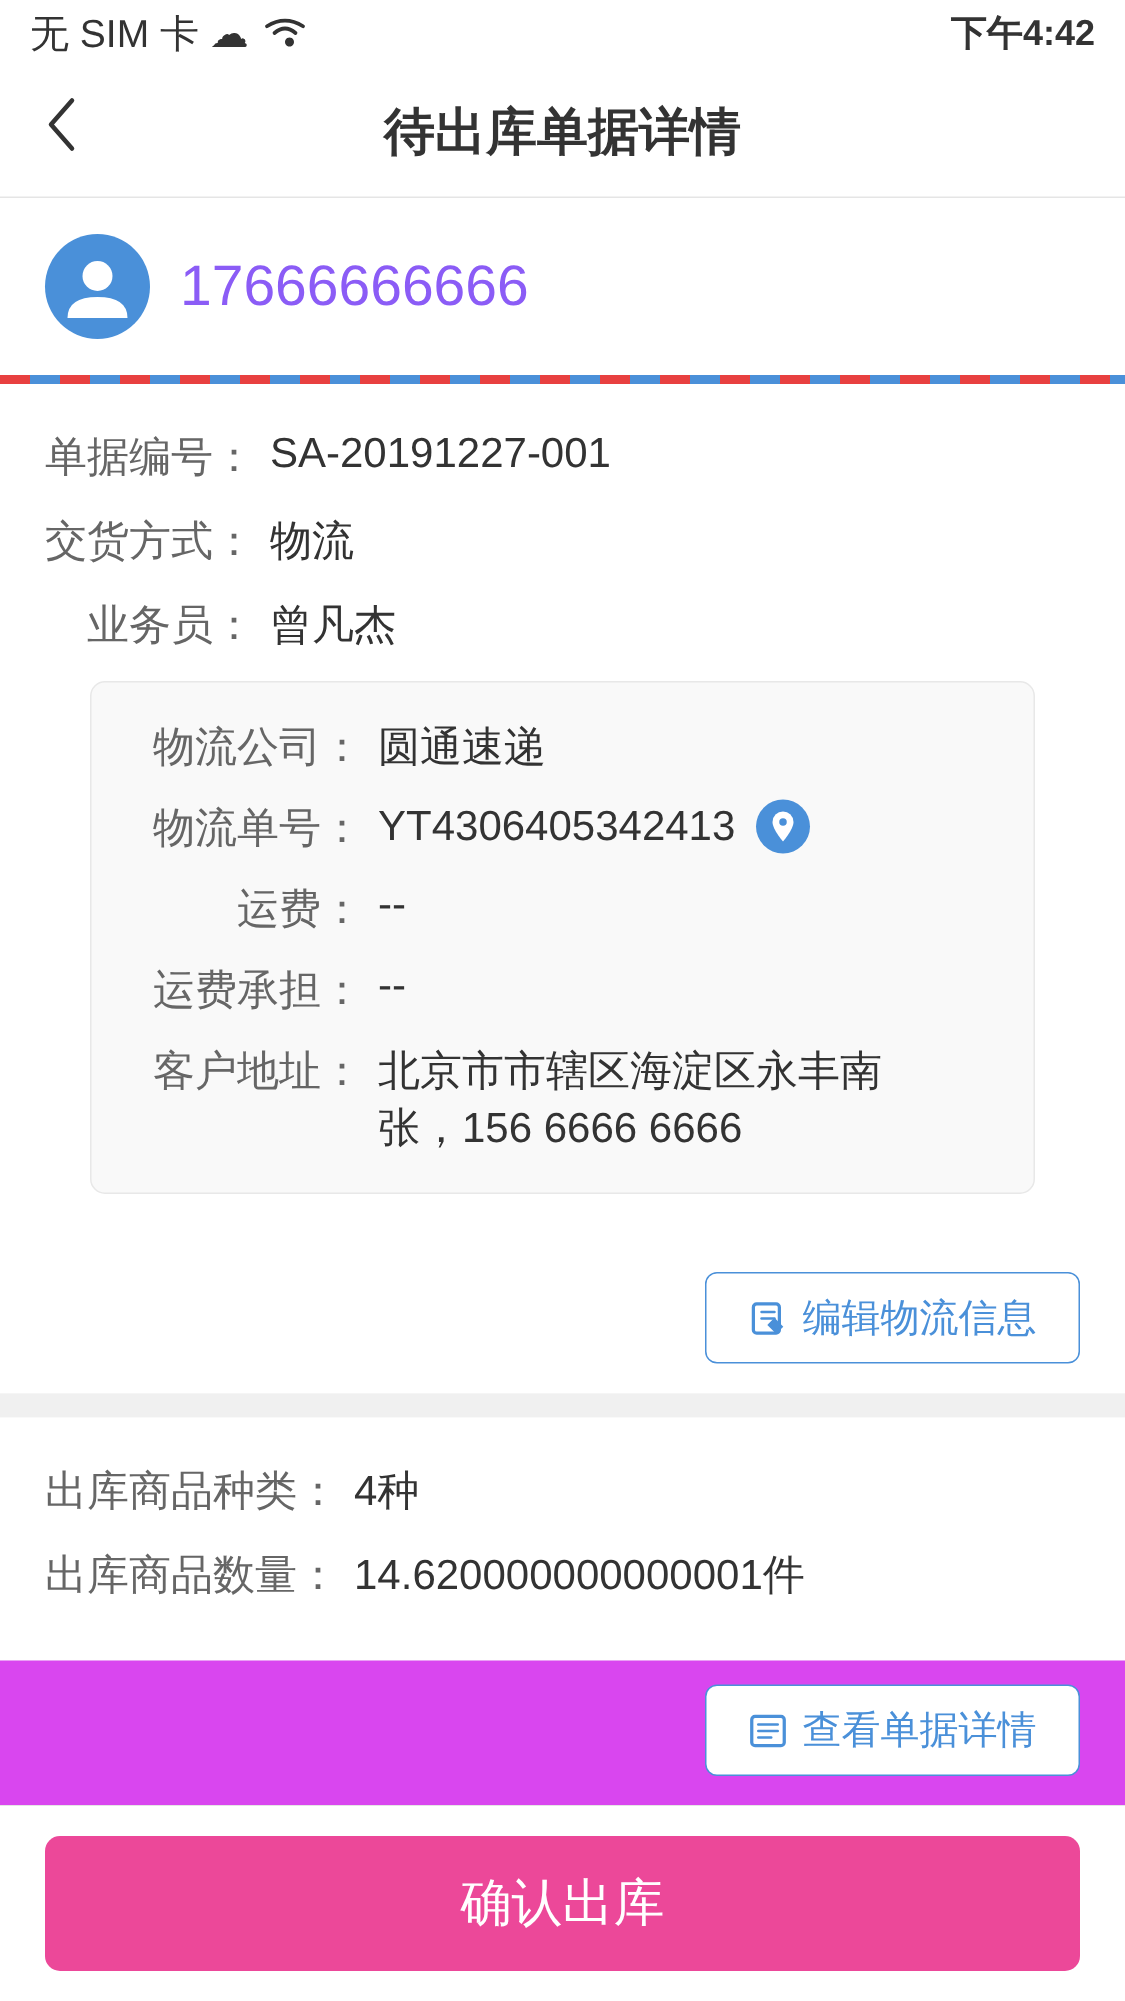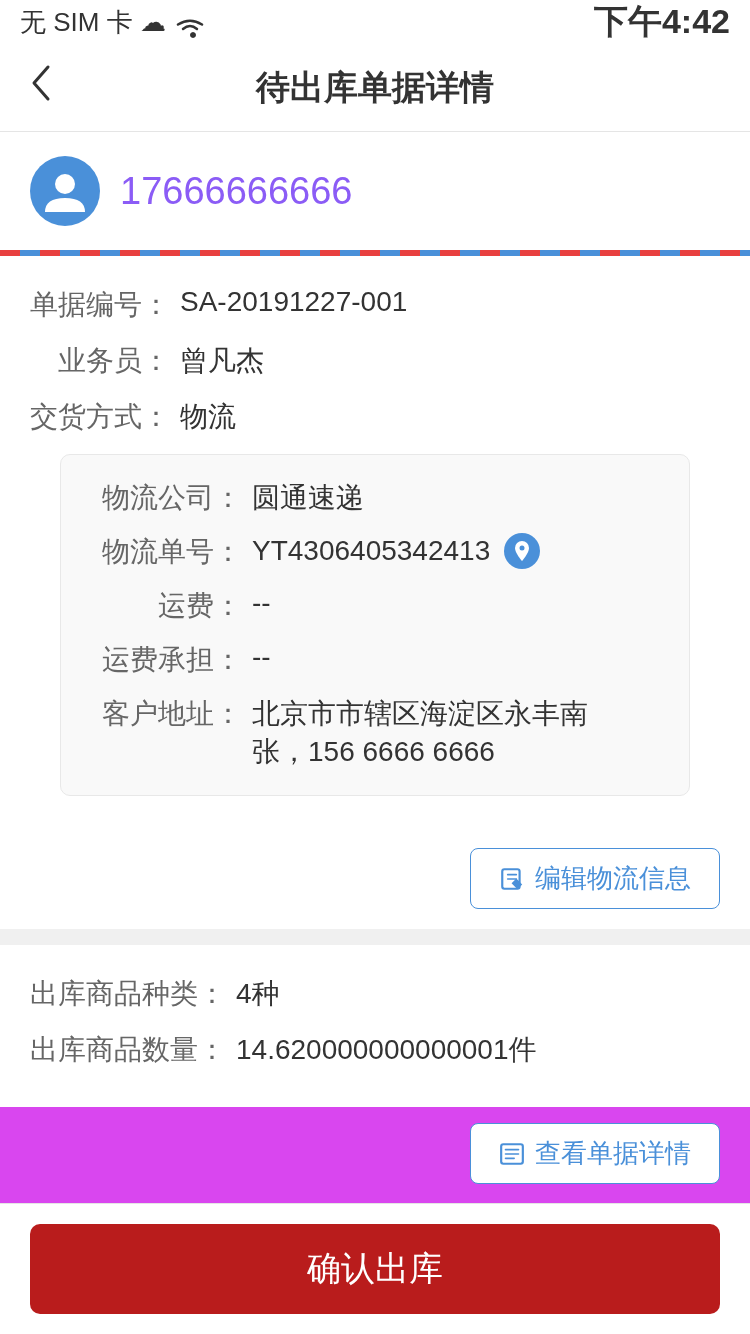--- a/index.html
+++ b/index.html
@@ -22,25 +22,25 @@
       background: #fff;
       display: flex;
       align-items: center;
       justify-content: space-between;
       padding: 0 20px;
       font-size: 26px;
       font-weight: 500;
     }
     .status-left {
       display: flex;
-      align-items: flex-end;
+      align-items: center;
       gap: 8px;
     }
     .status-center {
-      font-size: 34px;
+      font-size: 24px;
       font-weight: 600;
     }
     .status-right {
       display: flex;
       align-items: center;
       gap: 8px;
       font-size: 24px;
     }
 
     
@@ -245,21 +245,21 @@
       bottom: 0;
       left: 0;
       width: 750px;
       background: #fff;
       padding: 20px 30px;
       border-top: 1px solid #e5e5e5;
     }
     .confirm-btn {
       width: 100%;
       height: 90px;
-      background: #b91c1c;
+      background: #ec4899;
       border-radius: 10px;
       border: none;
       color: #fff;
       font-size: 34px;
       font-weight: 500;
       cursor: pointer;
       display: flex;
       align-items: center;
       justify-content: center;
     }
@@ -319,26 +319,26 @@
 </div>
 
 <div class="dashed-divider"></div>
 
 <div class="info-section">
   <div class="info-row">
     <span class="info-label">单据编号：</span>
     <span class="info-value">SA-20191227-001</span>
   </div>
   <div class="info-row">
+    <span class="info-label">交货方式：</span>
+    <span class="info-value">物流</span>
+  </div>
+  <div class="info-row">
     <span class="info-label">业务员：</span>
     <span class="info-value">曾凡杰</span>
-  </div>
-  <div class="info-row">
-    <span class="info-label">交货方式：</span>
-    <span class="info-value">物流</span>
   </div>
 
   <div class="logistics-card">
     <div class="logistics-row">
       <span class="logistics-label">物流公司：</span>
       <span class="logistics-value">圆通速递</span>
     </div>
     <div class="logistics-row">
       <span class="logistics-label">物流单号：</span>
       <div class="logistics-value-row">

